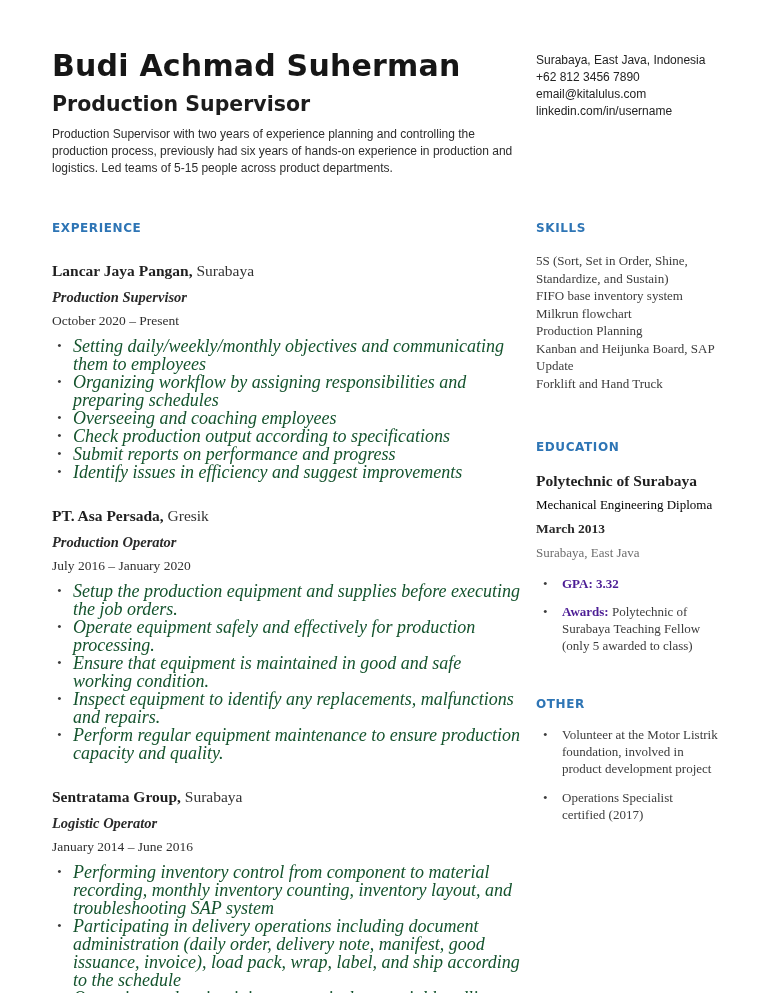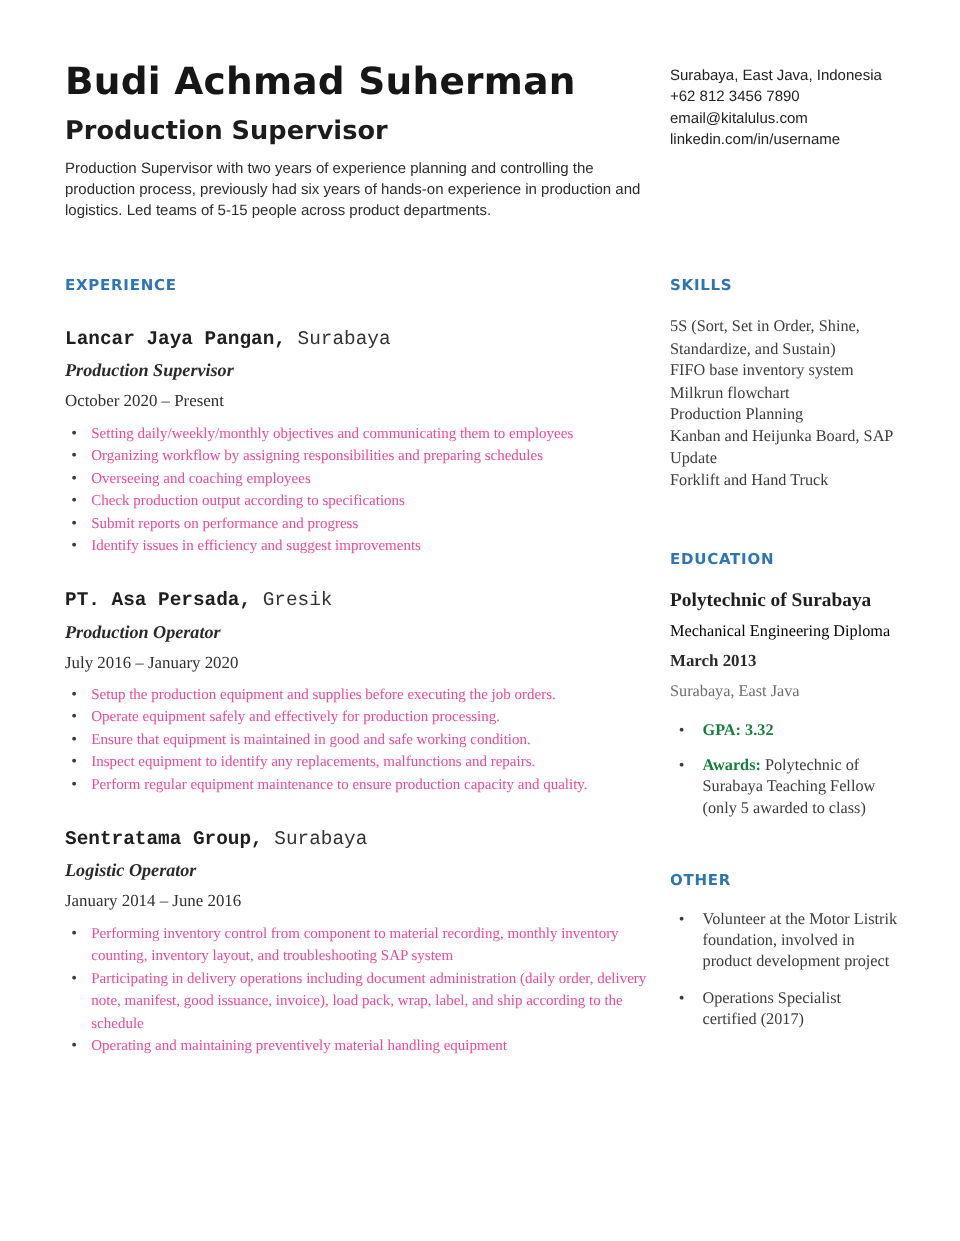--- a/index.html
+++ b/index.html
@@ -58,21 +58,21 @@
     font-family: "DejaVu Sans", sans-serif;
     font-weight: bold;
     font-size: 12px;
     line-height: 15px;
     letter-spacing: 0.6px;
     color: #2e75b5;
   }
   .job { margin-top: 25px; }
   .job:first-of-type { margin-top: 22px; }
   .company {
-    font-family: Liberation Mono, monospace;
+    font-family: Liberation Serif, serif;
     font-size: 15.5px;
     line-height: 20px;
     font-weight: bold;
     color: #1f1f1f;
   }
   .company .loc { font-weight: normal; color: #333333; }
   .role {
     font-family: "Liberation Serif", serif;
     font-size: 14.5px;
     line-height: 19px;
@@ -86,23 +86,24 @@
     font-size: 13.5px;
     line-height: 18px;
     color: #2f2f2f;
     margin-top: 5px;
   }
   .bullets { margin: 7px 0 0 0; padding: 0; list-style: none; }
   .bullets li {
     position: relative;
     padding-left: 21px;
     font-family: "Liberation Serif", serif;
-    font-size: 12px;
+    font-size: 18px;
     line-height: 18px;
-    color: #ec4899;
+    color: #14532d;
+    font-style: italic;
   }
   .bullets li::before {
     content: "\2022";
     position: absolute;
     left: 5px;
     top: 0;
     font-size: 13px;
     color: #3c3c3c;
   }
 
@@ -156,21 +157,21 @@
     line-height: 17.3px;
     color: #3c3c3c;
   }
   .side-bullets li::before {
     content: "\2022";
     position: absolute;
     left: 7px;
     top: 0;
   }
   .side-bullets li + li { margin-top: 11px; }
-  .b-label { font-weight: bold; color: #15803d; }
+  .b-label { font-weight: bold; color: #4c1d95; }
 </style>
 </head>
 <body>
 
 <div class="page">
 
   <div class="header-row">
     <div class="header-left">
       <div class="name">Budi Achmad Suherman</div>
       <div class="title">Production Supervisor</div>

